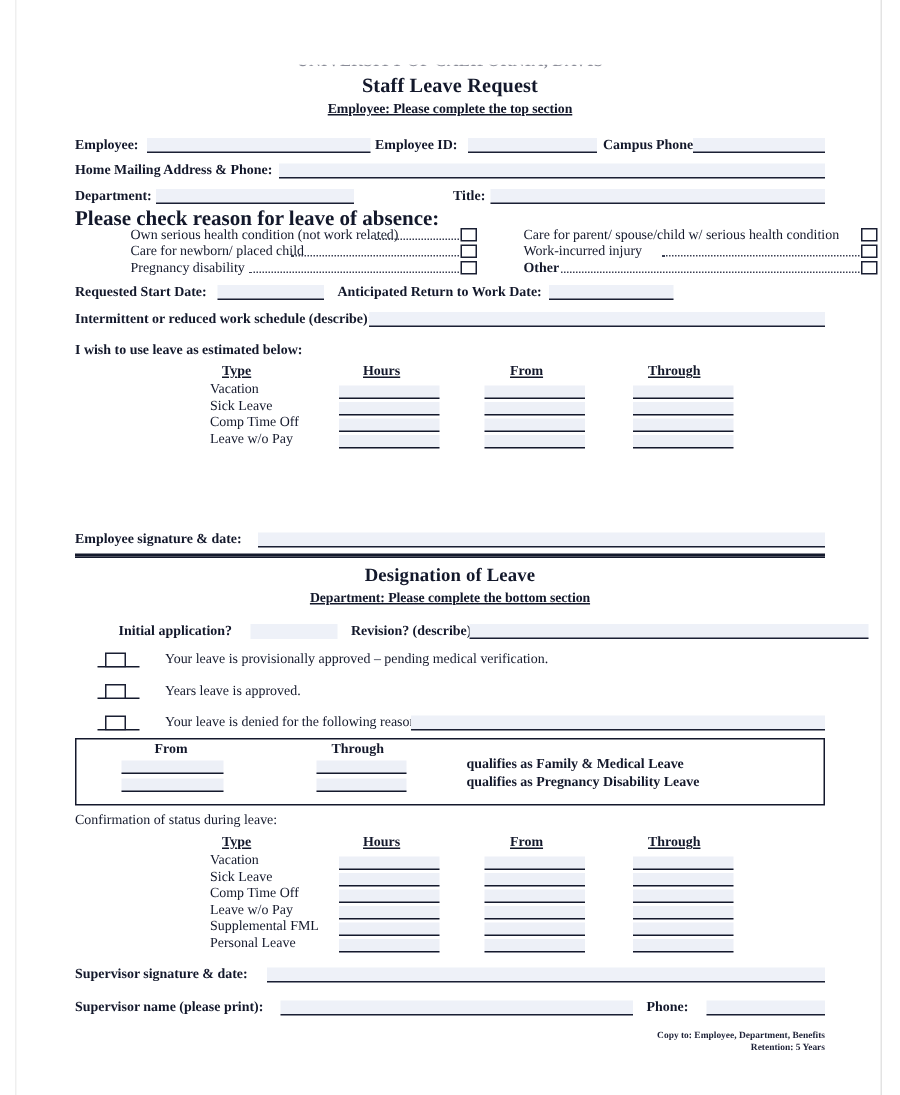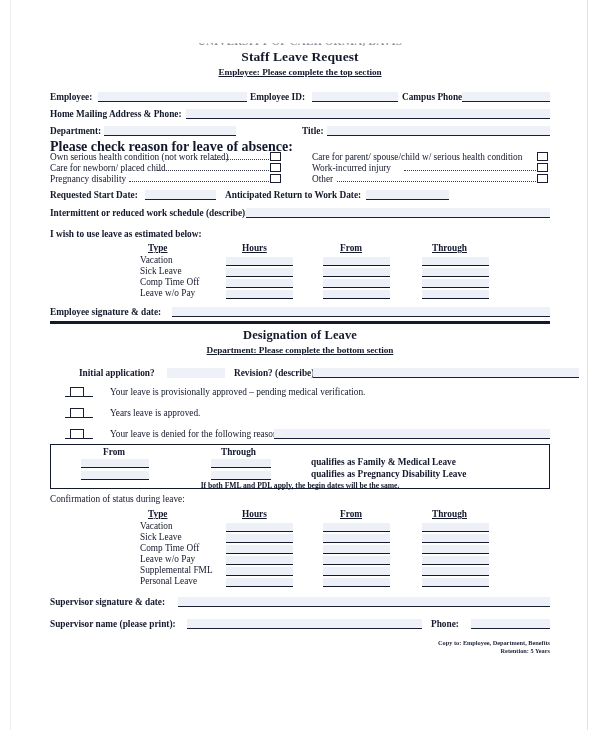--- a/index.html
+++ b/index.html
@@ -158,42 +158,42 @@
 
     <div class="row" style="height:16px;">
       <span class="abs lbl" style="left:0; top:3px;">Department:</span>
       <span class="abs fill" style="left:54px; top:3px; width:132px;"></span>
       <span class="abs lbl" style="left:252px; top:3px;">Title:</span>
       <span class="abs fill" style="left:277px; top:3px; width:223px;"></span>
     </div>
 
     <div class="row bold" style="height:13px; font-size:14px;">Please check reason for leave of absence:</div>
 
-    <div class="row" style="height:36px;">
+    <div class="row" style="height:36px;margin-left:37px;">
 
       <span class="abs" style="left:0; top:0;">Own serious health condition (not work related)</span>
       <span class="abs dots" style="left:163px; top:0; width:56px;"></span>
       <span class="abs cbx" style="left:220px; top:0px;"></span>
 
       <span class="abs" style="left:0; top:11px;">Care for newborn/ placed child</span>
       <span class="abs dots" style="left:107px; top:11px; width:112px;"></span>
       <span class="abs cbx" style="left:220px; top:11px;"></span>
 
       <span class="abs" style="left:0; top:22px;">Pregnancy disability</span>
       <span class="abs dots" style="left:79px; top:22px; width:140px;"></span>
       <span class="abs cbx" style="left:220px; top:22px;"></span>
 
       <span class="abs" style="left:262px; top:0;">Care for parent/ spouse/child w/ serious health condition</span>
       <span class="abs cbx" style="left:487px; top:0px;"></span>
 
       <span class="abs" style="left:262px; top:11px;">Work-incurred injury</span>
       <span class="abs dots" style="left:354px; top:11px; width:132px;"></span>
       <span class="abs cbx" style="left:487px; top:11px;"></span>
 
-      <span class="abs" style="left:262px; top:22px;">Other</span>
+      <span class="abs" style="left:262px; top:22px;font-weight:bold;">Other</span>
       <span class="abs dots" style="left:287px; top:22px; width:199px;"></span>
       <span class="abs cbx" style="left:487px; top:22px;"></span>
     </div>
 
     <div class="row" style="height:17px;">
       <span class="abs lbl" style="left:0; top:2px;">Requested Start Date:</span>
       <span class="abs fill" style="left:95px; top:2px; width:71px;"></span>
       <span class="abs lbl" style="left:175px; top:2px;">Anticipated Return to Work Date:</span>
       <span class="abs fill" style="left:316px; top:2px; width:83px;"></span>
     </div>
@@ -226,21 +226,21 @@
       <span class="blank" style="left:273px; top:25px; width:67px;"></span>
       <span class="blank" style="left:273px; top:36px; width:67px;"></span>
       <span class="blank" style="left:273px; top:47px; width:67px;"></span>
 
       <span class="blank" style="left:372px; top:14px; width:67px;"></span>
       <span class="blank" style="left:372px; top:25px; width:67px;"></span>
       <span class="blank" style="left:372px; top:36px; width:67px;"></span>
       <span class="blank" style="left:372px; top:47px; width:67px;"></span>
     </div>
 
-    <div class="row" style="height:16px;">
+    <div class="row" style="height:16px;margin-top:48px;">
       <span class="abs lbl" style="left:0; top:2px;">Employee signature &amp; date:</span>
       <span class="abs fill" style="left:122px; top:2px; width:378px;"></span>
     </div>
 
     <div class="divider"></div>
 
     <div class="doc-title" style="font-size:12.5px; margin-top:4px;">Designation of Leave</div>
     <div class="doc-sub">Department: Please complete the bottom section</div>
 
     <div class="row" style="height:20px; margin-top:11px;margin-left:29px;">
@@ -270,21 +270,20 @@
       <span class="abs bold" style="left:170px; top:2px; font-size:9.3px;">Through</span>
 
       <span class="blank" style="left:30px; top:14px; width:68px;"></span>
       <span class="blank" style="left:30px; top:26px; width:68px;"></span>
       <span class="blank" style="left:160px; top:14px; width:60px;"></span>
       <span class="blank" style="left:160px; top:26px; width:60px;"></span>
 
       <span class="abs bold" style="left:260px; top:12px; font-size:9.3px;">qualifies as Family &amp; Medical Leave</span>
       <span class="abs bold" style="left:260px; top:24px; font-size:9.3px;">qualifies as Pregnancy Disability Leave</span>
 
-      <div class="tiny-note abs" style="left:0; top:36px; width:498px;">If both FML and PDL apply, the begin dates will be the same.</div>
     </div>
 
     <div class="row" style="height:15px; margin-top:5px; font-size:9.3px;">Confirmation of status during leave:</div>
 
     <div class="ltable" style="height:86px;">
       <span class="hd" style="left:98px; top:0;">Type</span>
       <span class="hd" style="left:192px; top:0;">Hours</span>
       <span class="hd" style="left:290px; top:0;">From</span>
       <span class="hd" style="left:382px; top:0;">Through</span>
 

